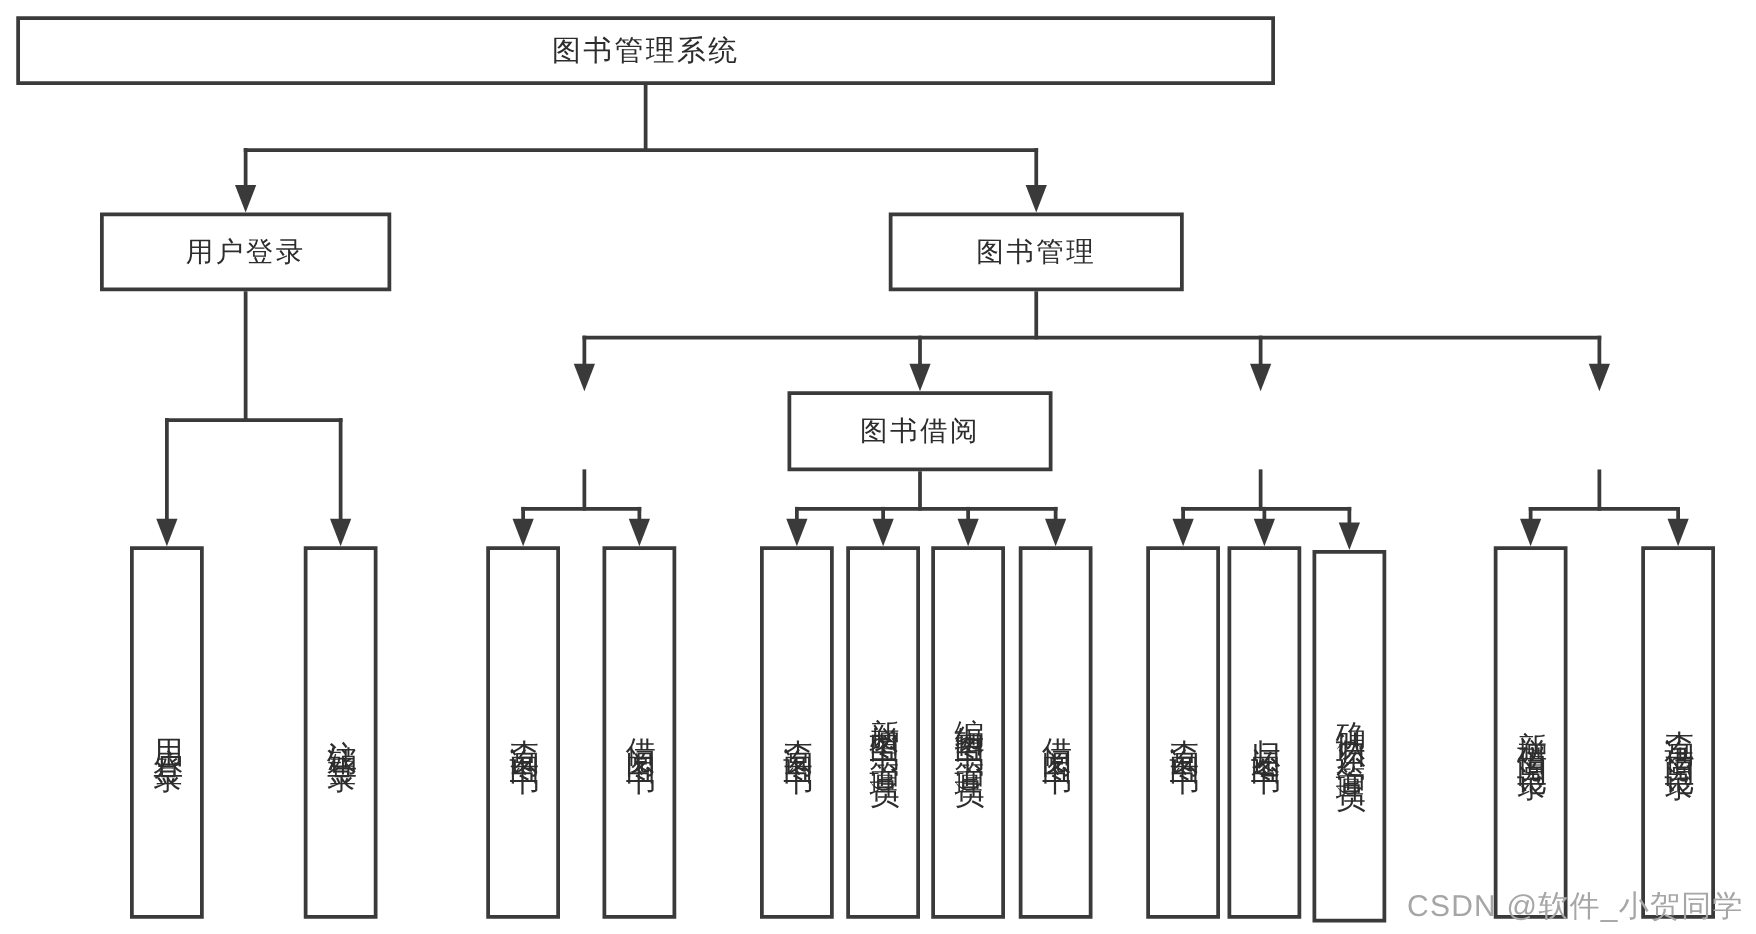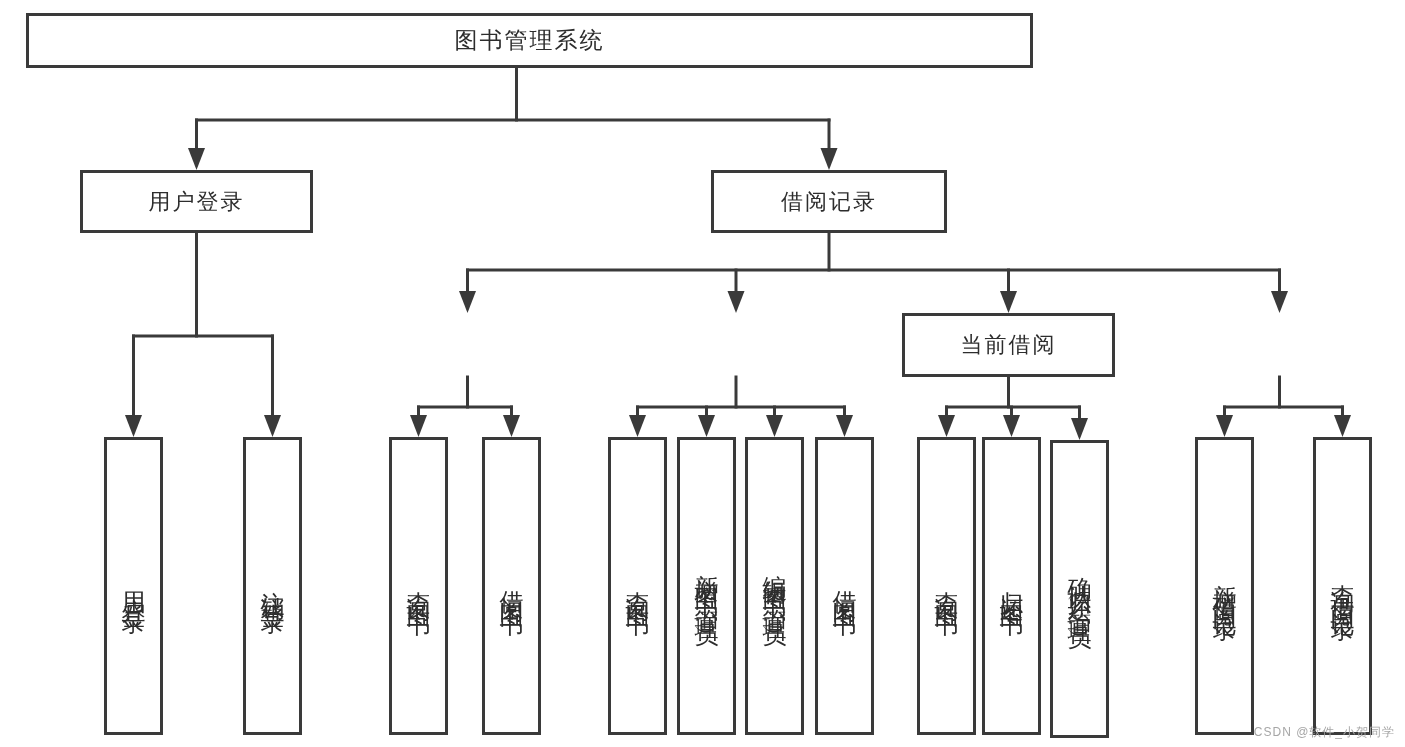--- a/index.html
+++ b/index.html
@@ -31,21 +31,21 @@
     writing-mode:vertical-rl;
     text-orientation:mixed;
     font-size:24px;
     letter-spacing:7px;
     line-height:1;
     padding:6px 0;
   }
   .watermark{
     position:absolute;
     right:10px;bottom:6px;
-    font-size:12px;
+    font-size:24px;
     color:var(--wm);
     letter-spacing:1px;
     white-space:nowrap;
   }
 </style>
 </head>
 <body>
 
 <div class="stage">
 
@@ -97,26 +97,26 @@
       <line x1="1079.5" y1="407" x2="1079.5" y2="430" stroke="#3a3a3a" stroke-width="3" stroke-linecap="square"></line>
       <polygon points="1071,418 1088,418 1079.5,440" fill="#3a3a3a"></polygon>
       <line x1="1279.5" y1="377" x2="1279.5" y2="407" stroke="#3a3a3a" stroke-width="3" stroke-linecap="square"></line>
       <line x1="1224.5" y1="407" x2="1342.5" y2="407" stroke="#3a3a3a" stroke-width="3" stroke-linecap="square"></line>
       <line x1="1224.5" y1="407" x2="1224.5" y2="427" stroke="#3a3a3a" stroke-width="3" stroke-linecap="square"></line>
       <polygon points="1216,415 1233,415 1224.5,437" fill="#3a3a3a"></polygon>
       <line x1="1342.5" y1="407" x2="1342.5" y2="427" stroke="#3a3a3a" stroke-width="3" stroke-linecap="square"></line>
       <polygon points="1334,415 1351,415 1342.5,437" fill="#3a3a3a"></polygon>
     </svg>
 
-  <div class="node h-node root-node" style="left:13px;top:13px;width:1007px;height:55px;margin-left:13px;">图书管理系统</div>
+  <div class="node h-node root-node" style="left:13px;top:13px;width:1007px;height:55px;">图书管理系统</div>
 
   <div class="node h-node" style="left:80px;top:170px;width:233px;height:63px;">用户登录</div>
-  <div class="node h-node" style="left:711px;top:170px;width:236px;height:63px;">借阅记录</div>
+  <div class="node h-node" style="left:711px;top:170px;width:236px;height:63px;">图书管理</div>
 
-  <div class="node h-node" style="left:902px;top:313px;width:213px;height:64px;">当前借阅</div>
+  <div class="node h-node" style="left:630px;top:313px;width:212px;height:64px;">图书借阅</div>
 
   <div class="node v-node" style="left:104px;top:437px;width:59px;height:298px;">用户登录</div>
   <div class="node v-node" style="left:243px;top:437px;width:59px;height:298px;">注销登录</div>
 
   <div class="node v-node" style="left:389px;top:437px;width:59px;height:298px;">查询图书</div>
   <div class="node v-node" style="left:482px;top:437px;width:59px;height:298px;">借阅图书</div>
 
   <div class="node v-node" style="left:608px;top:437px;width:59px;height:298px;">查询图书</div>
   <div class="node v-node" style="left:677px;top:437px;width:59px;height:298px;">新增图书（管理员）</div>
   <div class="node v-node" style="left:745px;top:437px;width:59px;height:298px;">编辑图书（管理员）</div>

